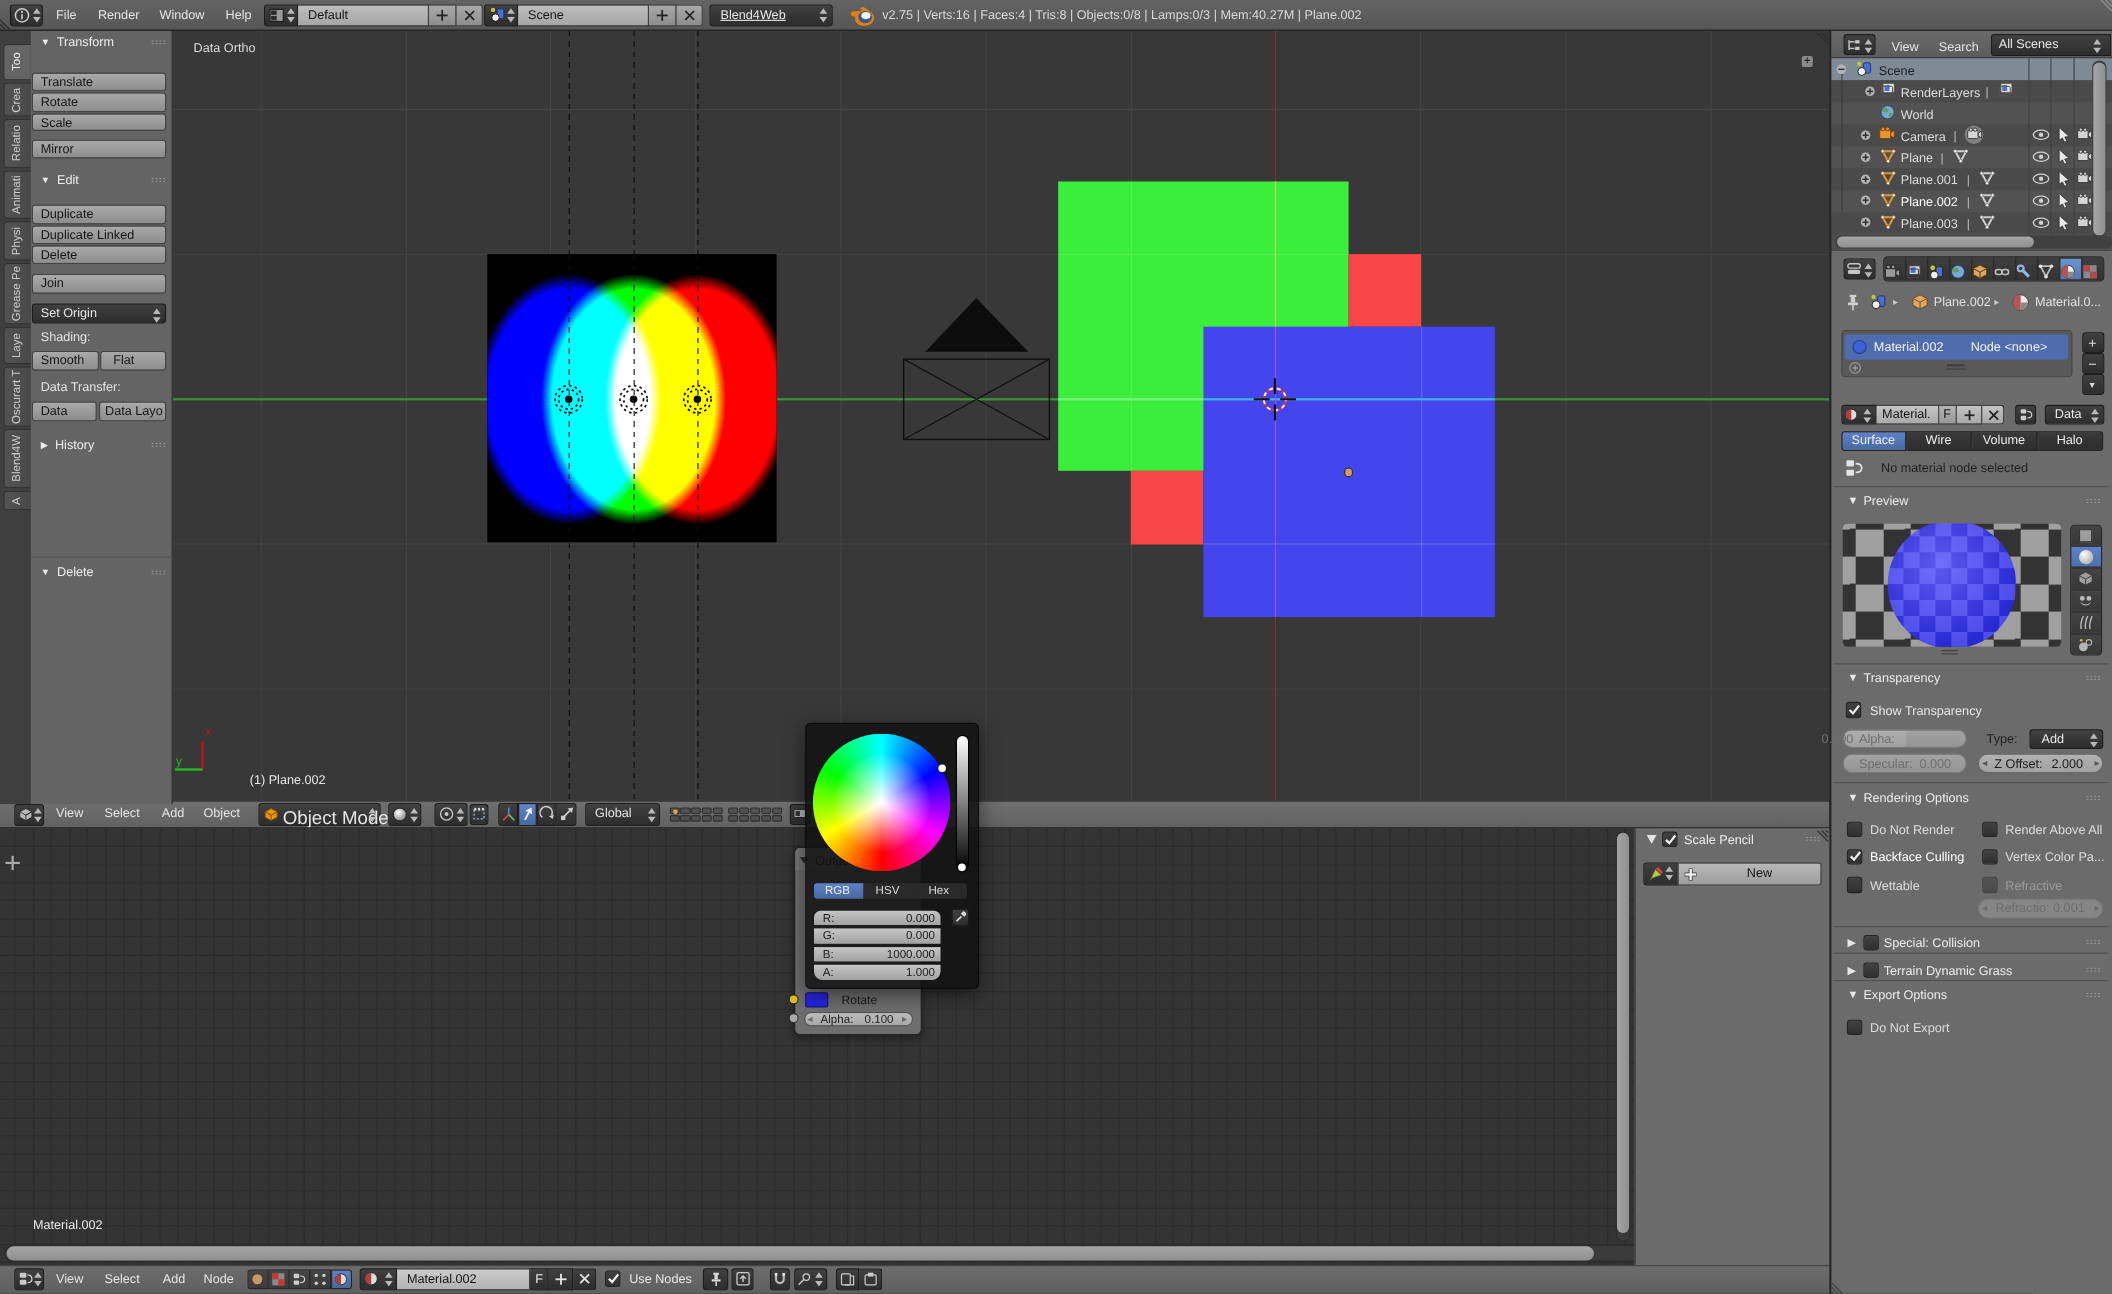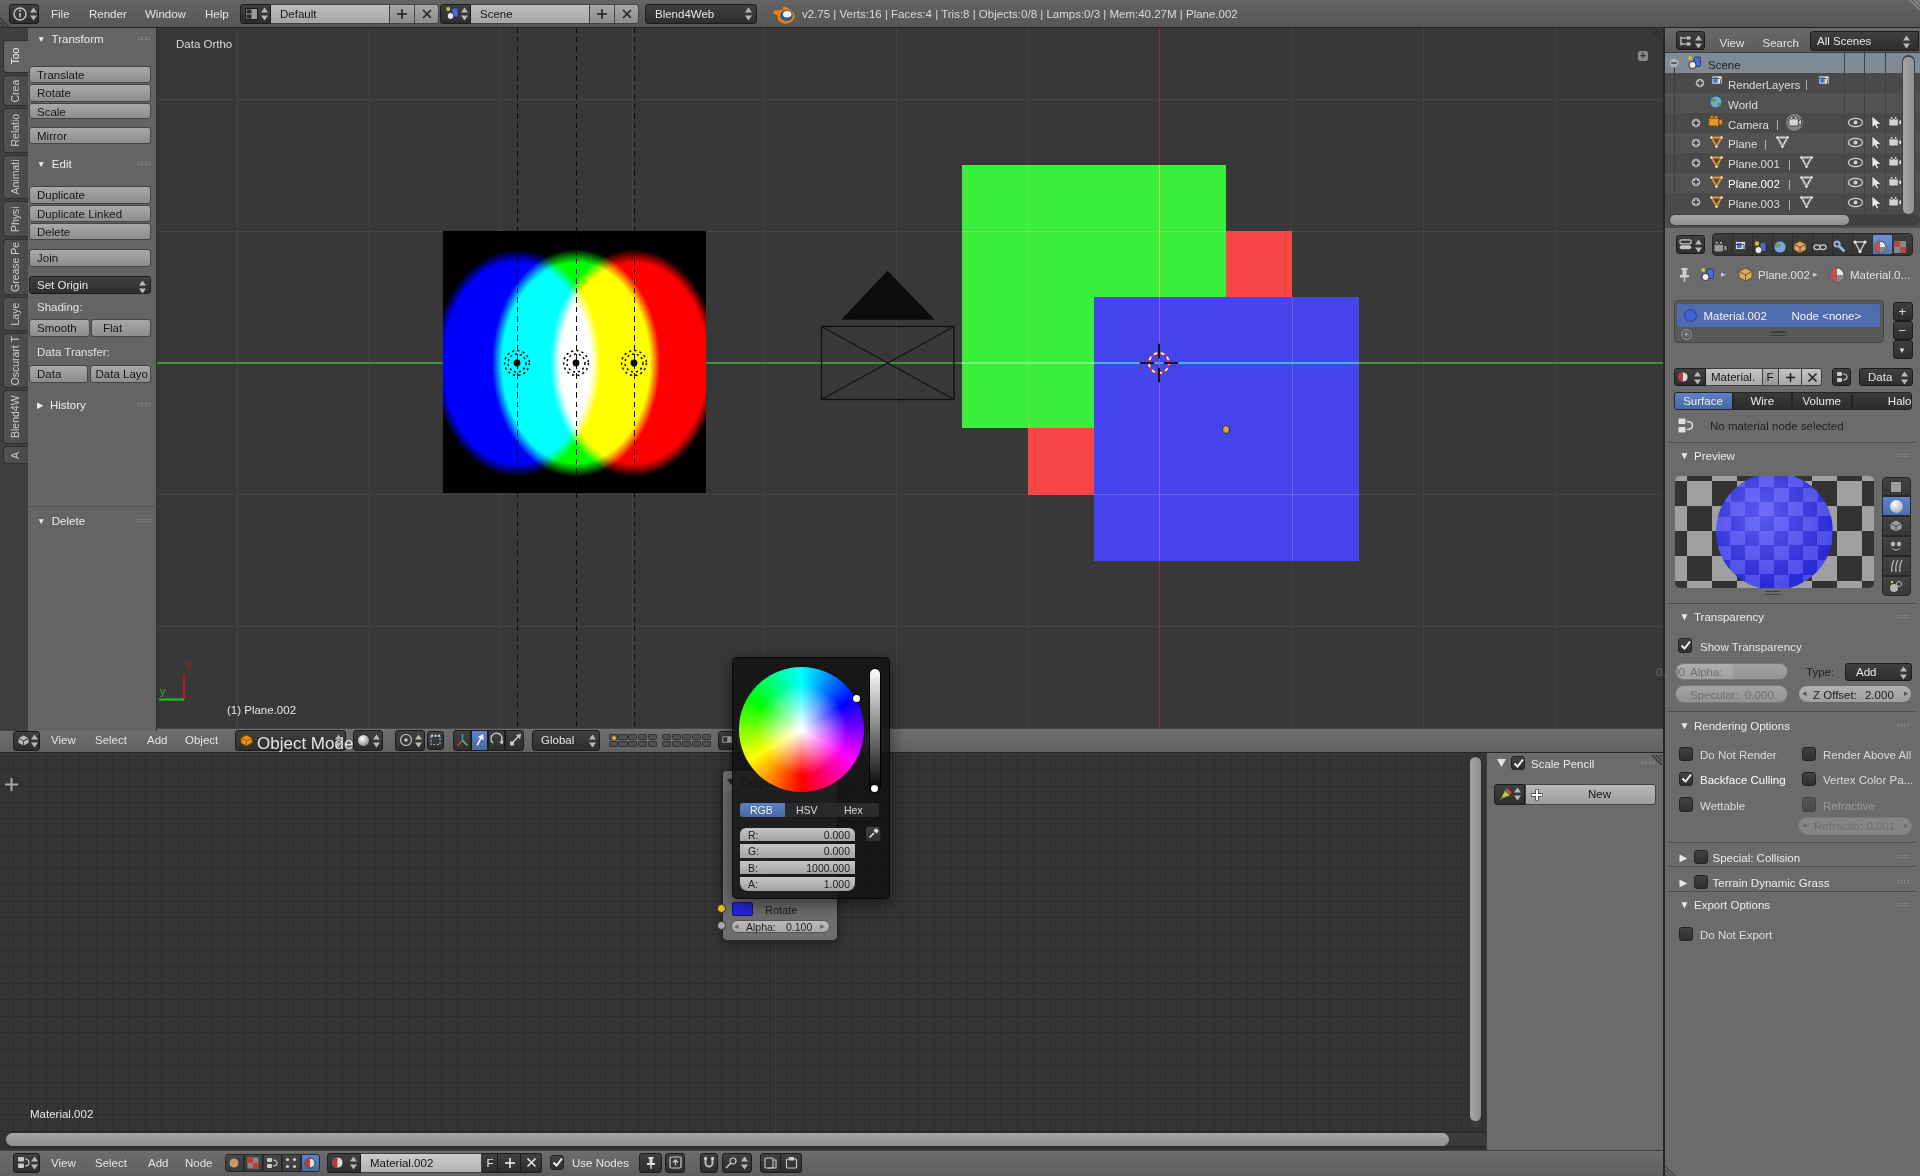--- a/index.html
+++ b/index.html
@@ -1021,21 +1021,21 @@
 <polygon points="4.5,0.5 8,5.5 1,5.5" fill="#b8b8b8"></polygon>
 <polygon points="4.5,13.5 8,8.5 1,8.5" fill="#b8b8b8"></polygon>
   </svg>
 <div class="a" style="left:1673.5px;top:391.5px;width:59px;height:18.5px;background:linear-gradient(#5d82c9,#47699f);border:1px solid #242424;border-radius:3px 0 0 3px"></div>
 <div class="t" style="left:1673.5px;top:395px;width:59px;text-align:center;font-size:11.5px;color:#ececec">Surface</div>
 <div class="a" style="left:1732.5px;top:391.5px;width:59.5px;height:18.5px;background:linear-gradient(#3a3a3a,#2d2d2d);border:1px solid #242424;border-radius:0"></div>
 <div class="t" style="left:1732.5px;top:395px;width:59.5px;text-align:center;font-size:11.5px;color:#ececec">Wire</div>
 <div class="a" style="left:1792px;top:391.5px;width:59.5px;height:18.5px;background:linear-gradient(#3a3a3a,#2d2d2d);border:1px solid #242424;border-radius:0"></div>
 <div class="t" style="left:1792px;top:395px;width:59.5px;text-align:center;font-size:11.5px;color:#ececec">Volume</div>
 <div class="a" style="left:1851.5px;top:391.5px;width:60px;height:18.5px;background:linear-gradient(#3a3a3a,#2d2d2d);border:1px solid #242424;border-radius:0 3px 3px 0"></div>
-<div class="t" style="left:1851.5px;top:395px;width:60px;text-align:right;font-size:11.5px;color:#ececec">Halo</div>
+<div class="t" style="left:1851.5px;top:395px;width:60px;text-align:center;font-size:11.5px;color:#ececec">Halo</div>
 <svg style="left:1677px;top:416.5px" width="17" height="17" viewBox="0 0 17 17">
     <rect x="1.5" y="1.5" width="7" height="5.5" rx="1" fill="#e2e2e2"></rect>
     <rect x="1.5" y="10" width="7" height="5.5" rx="1" fill="#e2e2e2"></rect>
     <path d="M 10 4.5 Q 15.5 4.5 15.5 8.5 Q 15.5 12.5 10 12.5" fill="none" stroke="#e2e2e2" stroke-width="1.5"></path>
   </svg>
 <div class="t" style="left:1710px;top:419.5px;font-size:11.5px;color:#1f1f1f;">No material node selected</div>
 <div class="a" style="left:1667px;top:441.5px;width:249px;height:1px;background:#4e4e4e;box-shadow:0 1px 0 #6e6e6e"></div>
 <div class="t" style="left:1679.5px;top:450px;font-size:10px;color:#e8e8e8">▼</div>
 <div class="t" style="left:1694px;top:450px;font-size:11.5px;color:#ececec;">Preview</div>
 <div class="grip" style="left:1896px;top:453px"></div>
@@ -1210,21 +1210,21 @@
       <line x1="1" y1="6" x2="11" y2="6"></line>
     </g>
   </svg>
 <svg style="left:621px;top:8px" width="12" height="12" viewBox="0 0 12 12">
     <g stroke="#222" stroke-width="1.6">
 <line x1="2" y1="2" x2="10" y2="10"></line>
       <line x1="10" y1="2" x2="2" y2="10"></line>
     </g>
   </svg>
 <div class="dk" style="left:645px;top:3.5px;width:112px;height:20.5px;"></div>
-<div class="t" style="left:655px;top:8px;font-size:11.5px;color:#e6e6e6;">Blend4Web</div>
+<div class="t" style="left:655px;top:8px;font-size:11.5px;color:#e6e6e6;text-decoration:underline;">Blend4Web</div>
 <svg style="left:744px;top:7px" width="9.0" height="14.0" viewBox="0 0 9 14">
 <polygon points="4.5,0.5 8,5.5 1,5.5" fill="#b8b8b8"></polygon>
 <polygon points="4.5,13.5 8,8.5 1,8.5" fill="#b8b8b8"></polygon>
   </svg>
 <svg style="left:771px;top:5px" width="25" height="20" viewBox="0 0 25 20">
 <path d="M 3 9 Q 1 6 4.5 5.5 L 13 4.5 Q 10 2.5 12.5 1.5 Q 14 1 16.5 2.8 L 22 7.2 Q 24.5 9.5 23.5 12.5 Q 22 17.5 16 18.5 Q 10.5 19.3 7.5 15.5 Q 5.8 13.3 6.5 10.5 Z" fill="#e87d0d"></path>
 <ellipse cx="15.5" cy="10.5" rx="6.3" ry="5.6" fill="#2d5d8a"></ellipse>
 <ellipse cx="16.2" cy="9.2" rx="4.2" ry="3.2" fill="#f4f4f4"></ellipse>
   </svg>
 <div class="t" style="left:802px;top:8px;font-size:11.5px;color:#dadada;">v2.75 | Verts:16 | Faces:4 | Tris:8 | Objects:0/8 | Lamps:0/3 | Mem:40.27M | Plane.002</div>

